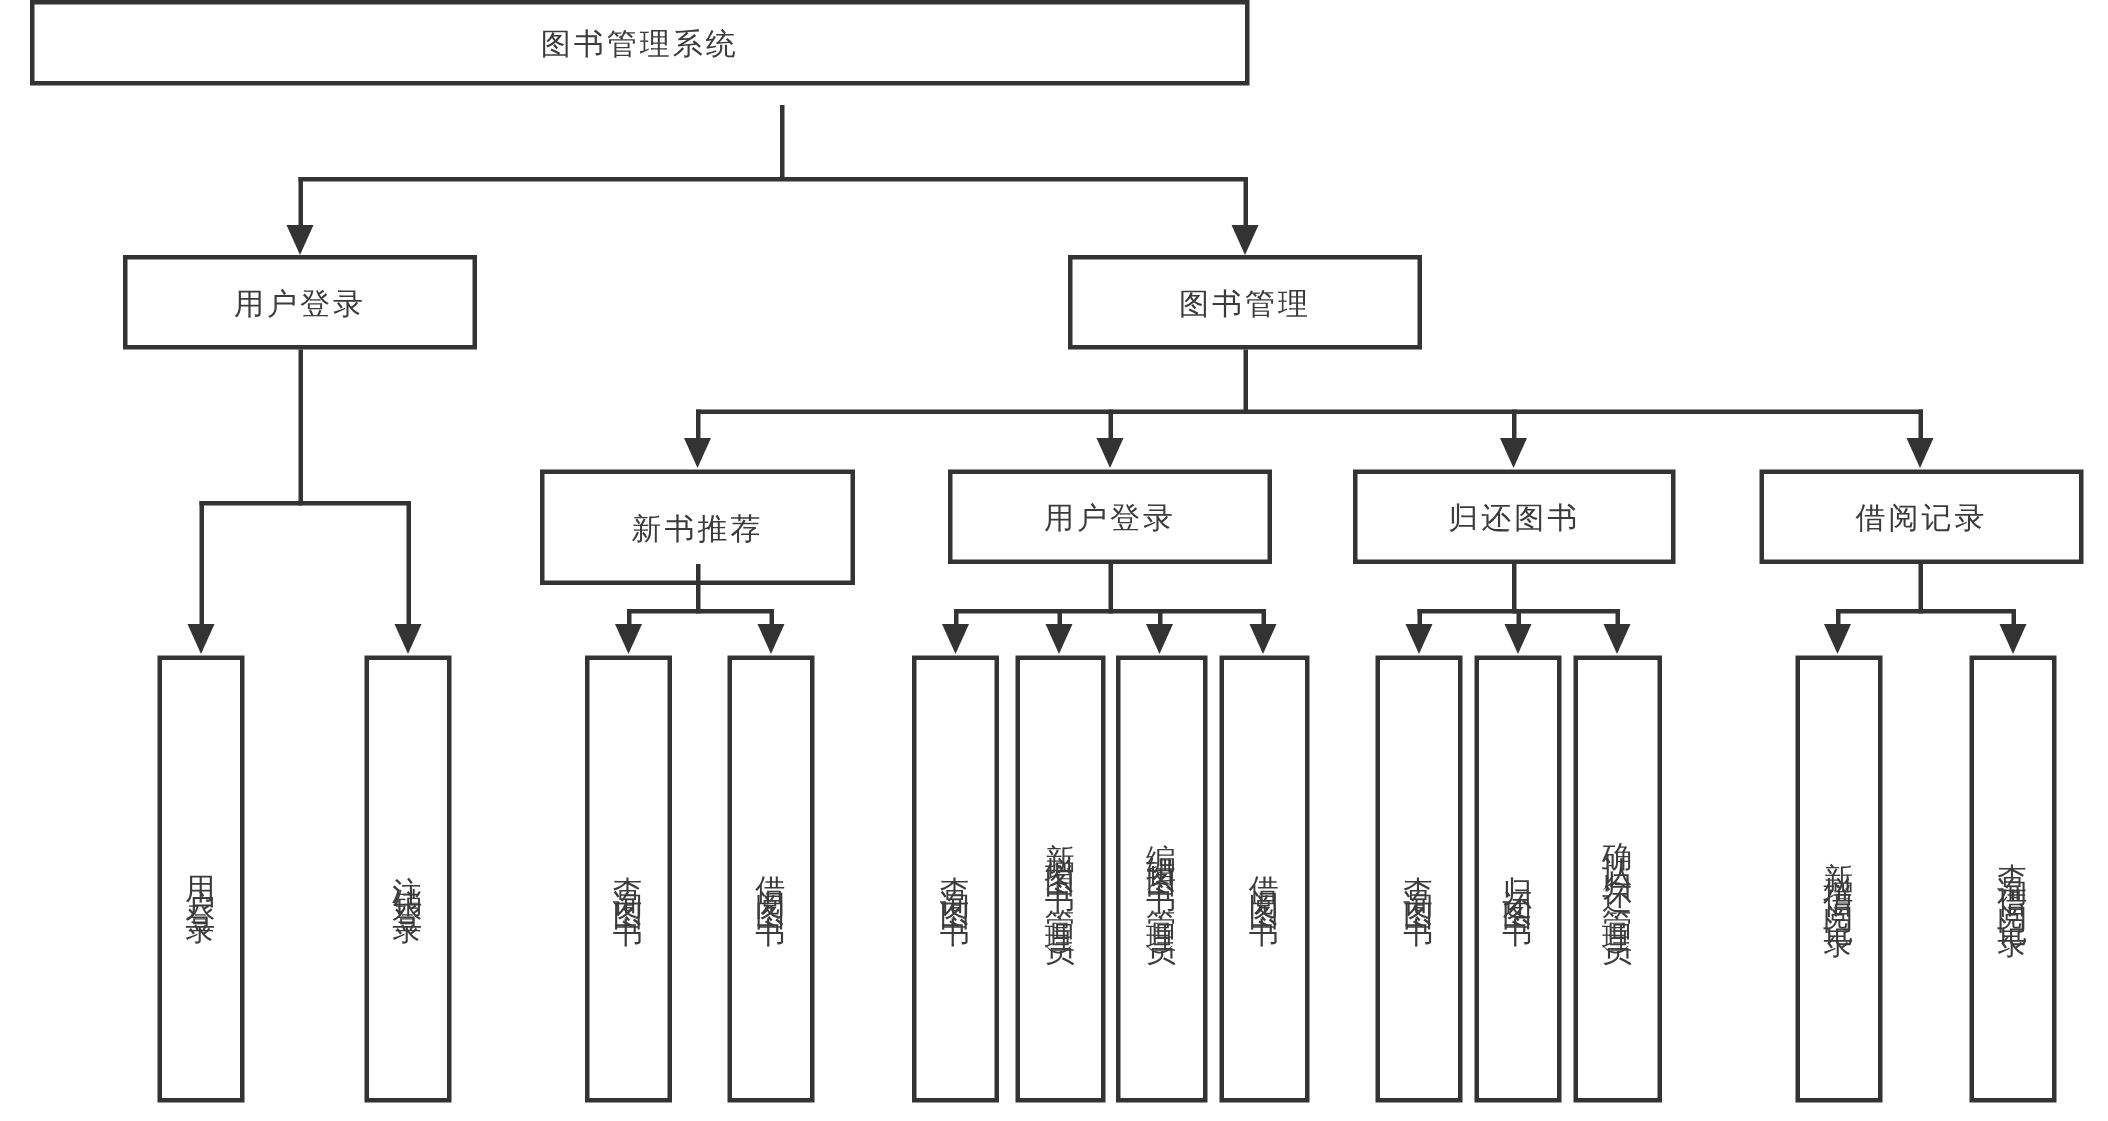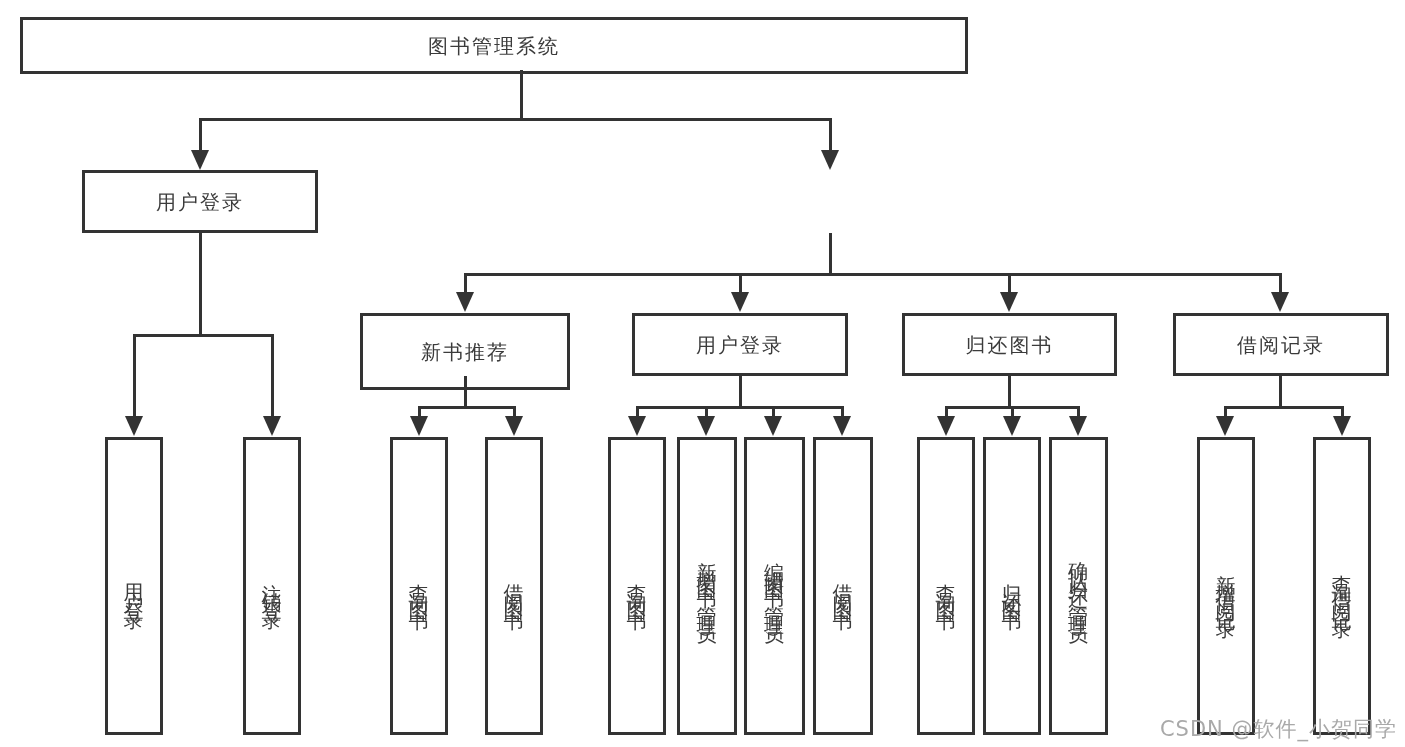--- a/index.html
+++ b/index.html
@@ -31,33 +31,36 @@
   .watermark{
     position:absolute;right:8px;bottom:4px;z-index:5;
     font-size:21px;color:#a9a9a9;letter-spacing:1px;white-space:nowrap;
   }
 </style>
 </head>
 <body>
 
 <div class="canvas">
 
-  <div class="box" style="left:20px;top:17px;width:948px;height:57px">
+  <div class="box" style="left:20px;top:0;width:813px;height:57px">
     <span>图书管理系统</span>
   </div>
 
   <div class="vline" style="left:520px;top:70px;height:48px"></div>
   <div class="hline" style="left:199px;top:118px;width:633px"></div>
   <div class="vline" style="left:199px;top:118px;height:34px"></div>
   <div class="arrow" style="left:191px;top:150px"></div>
   <div class="vline" style="left:829px;top:118px;height:34px"></div>
   <div class="arrow" style="left:821px;top:150px"></div>
 
   <div class="box" style="left:82px;top:170px;width:236px;height:63px">
     <span>用户登录</span>
+  </div>
+  <div class="box" style="left:712px;top:170px;width:236px;height:63px">
+    <span>图书管理</span>
   </div>
 
   <div class="vline" style="left:199px;top:233px;height:104px"></div>
   <div class="hline" style="left:133px;top:334px;width:141px"></div>
   <div class="vline" style="left:133px;top:334px;height:84px"></div>
   <div class="arrow" style="left:125px;top:416px"></div>
   <div class="vline" style="left:271px;top:334px;height:84px"></div>
   <div class="arrow" style="left:263px;top:416px"></div>
 
   <div class="vline" style="left:829px;top:233px;height:43px"></div>
@@ -155,15 +158,14 @@
     <span>确认归还（管理员）</span>
   </div>
 
   <div class="vbox" style="left:1197px">
     <span>新增借阅记录</span>
   </div>
   <div class="vbox" style="left:1313px">
     <span>查询借阅记录</span>
   </div>
 
-  <div class="watermark">CSDN @软件_小贺同学</div>
 
 </div>
 
 </body></html>

